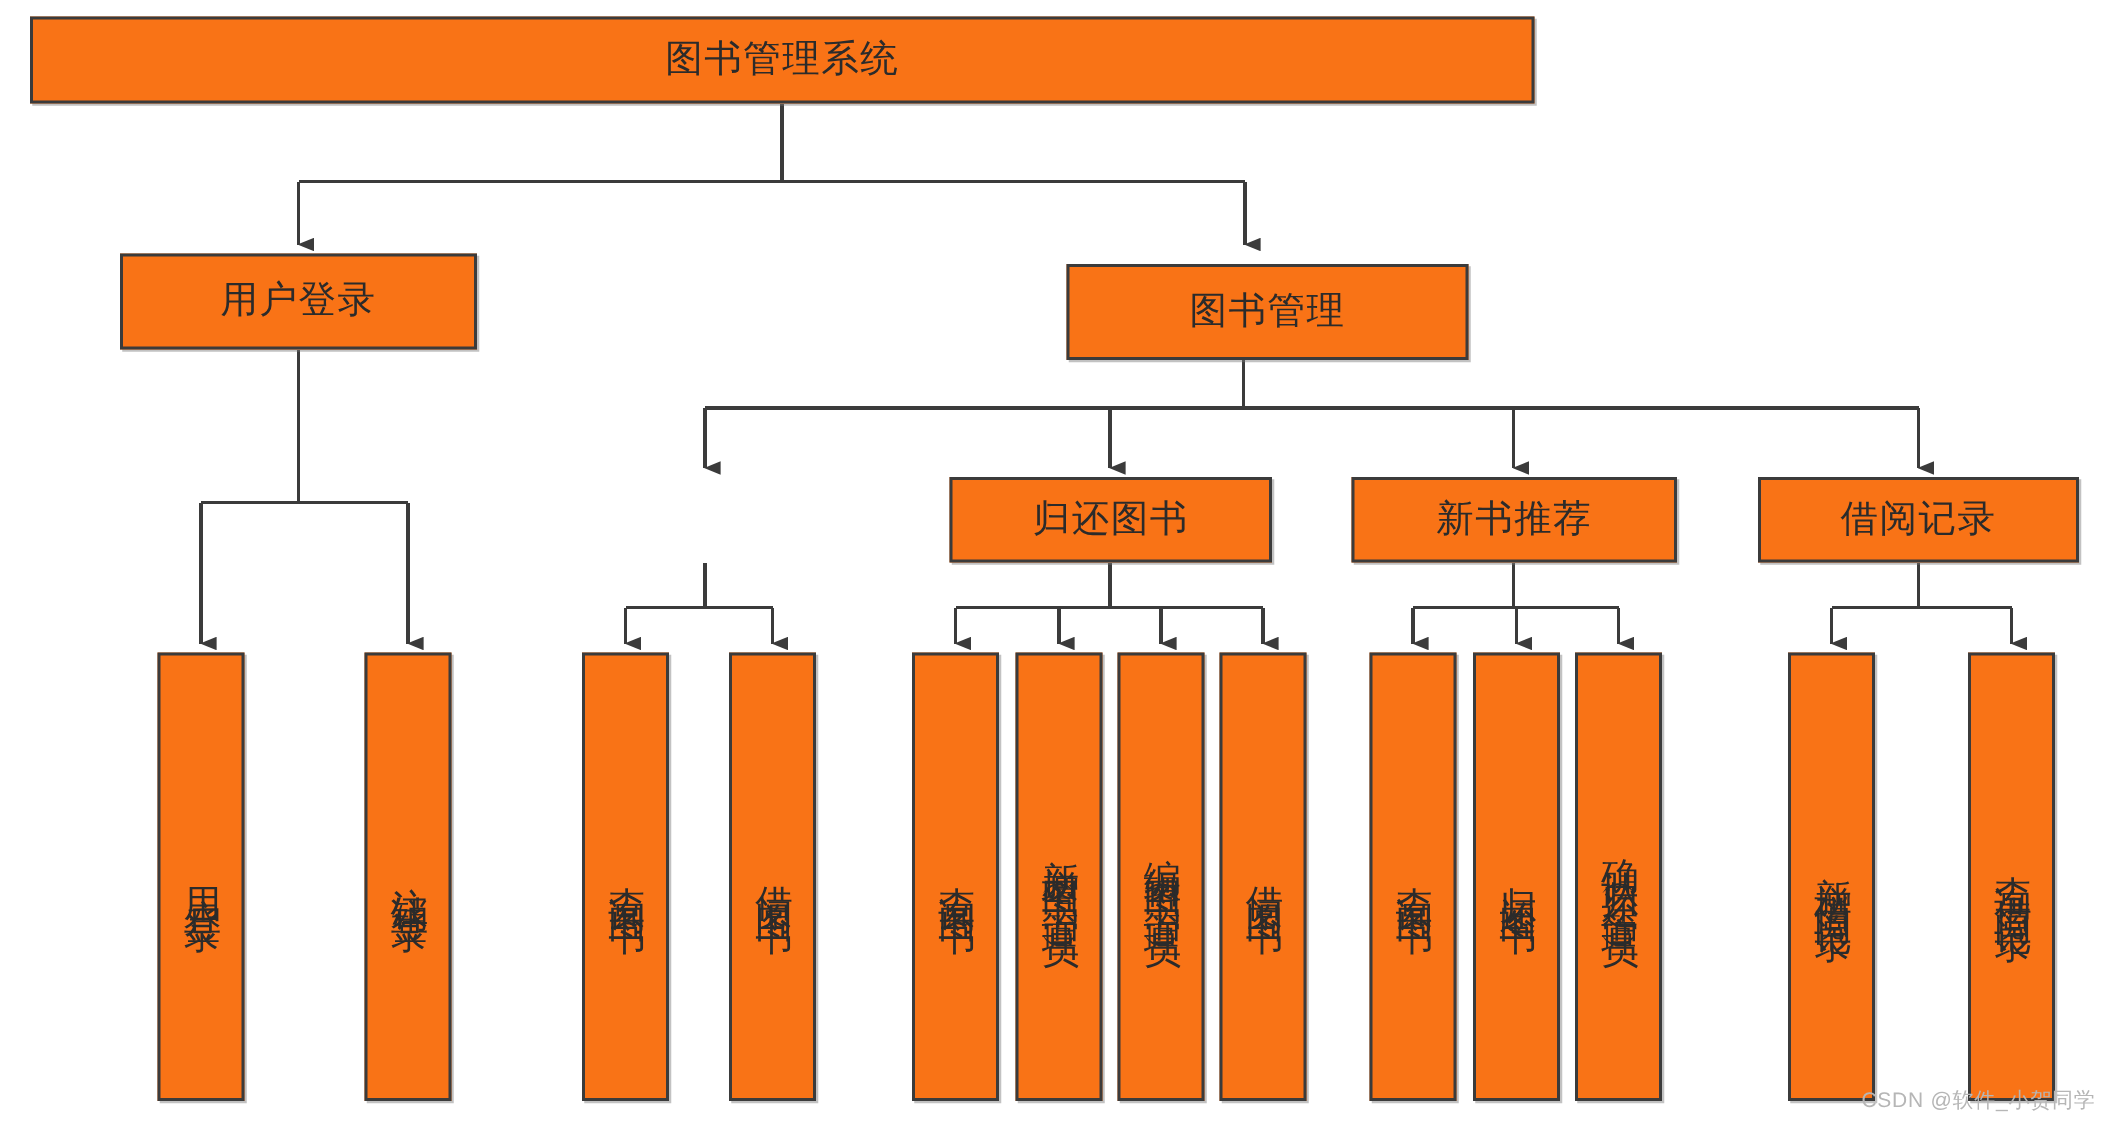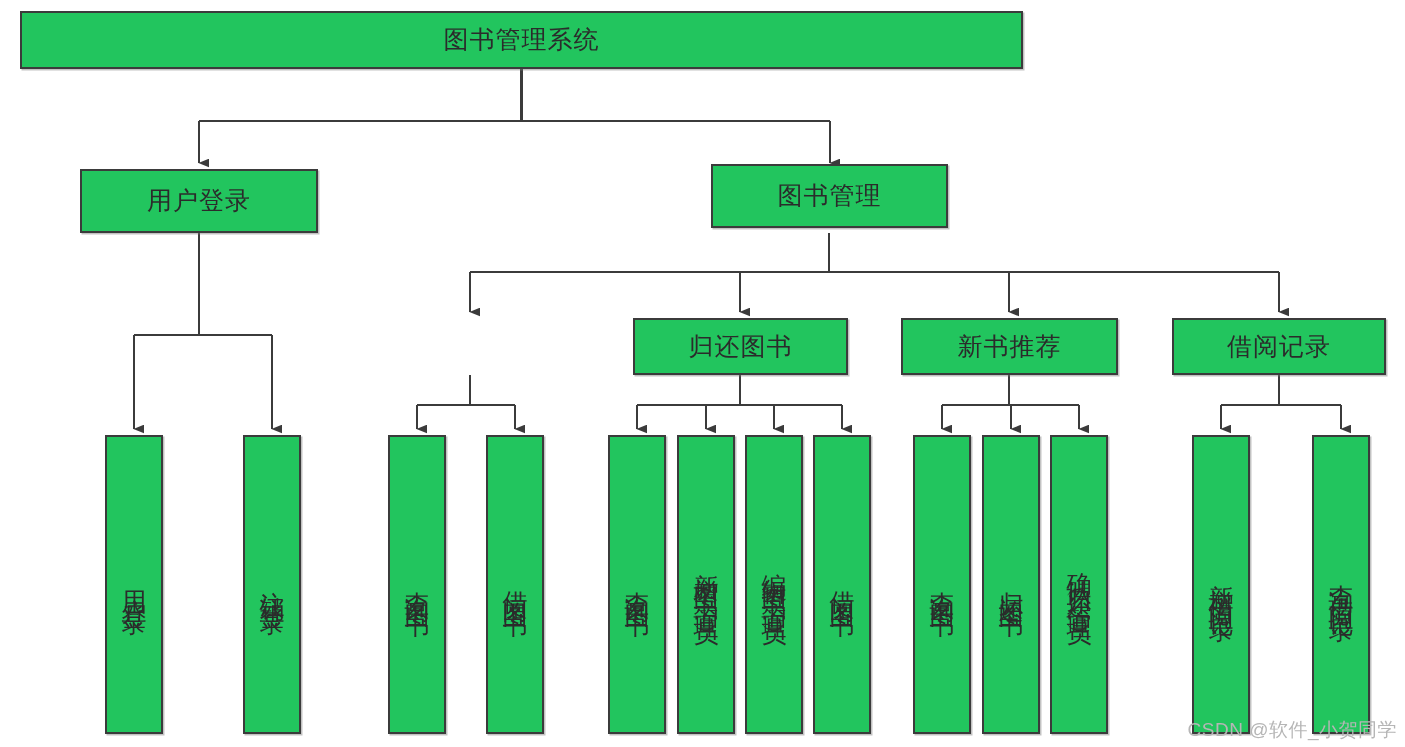--- a/index.html
+++ b/index.html
@@ -8,21 +8,21 @@
     background:#ffffff;
     font-family:"Liberation Sans","DejaVu Sans",sans-serif;
     overflow:hidden;
     position:relative;
   }
   #canvas{position:absolute;left:0;top:0;width:1405px;height:747px;}
   svg.wires{position:absolute;left:0;top:0;width:1405px;height:747px;pointer-events:none;}
   .node{
     position:absolute;
     box-sizing:border-box;
-    background:#22c55e;
+    background:#f97316;
     border:2.5px solid #3b3b3b;
     box-shadow:1.5px 1.5px 0 rgba(120,120,120,.45);
     display:flex;align-items:center;justify-content:center;
     color:#2b2b2b;
   }
   .node .lbl{
     display:block;
     text-align:center;
     line-height:1.18;
     white-space:nowrap;
@@ -36,21 +36,21 @@
     writing-mode:vertical-rl;
     text-orientation:upright;
     font-size:25px;
     letter-spacing:7px;
     line-height:1;
     white-space:nowrap;
   }
   .watermark{
     position:absolute;
     right:8px;bottom:4px;
-    font-size:19px;
+    font-size:14px;
     color:#b6b6b6;
     letter-spacing:.5px;
     white-space:nowrap;
     font-family:"Liberation Sans","DejaVu Sans",sans-serif;
   }
 </style>
 </head>
 <body>
 
 <div id="canvas">
@@ -105,21 +105,21 @@
     </g>
   </svg>
 
   <div class="node h-node" id="title-node" style="left:20px;top:11px;width:1003px;height:58px;">
     <span class="lbl">图书管理系统</span>
   </div>
 
   <div class="node h-node" style="left:80px;top:169px;width:238px;height:64px;">
     <span class="lbl">用户登录</span>
   </div>
-  <div class="node h-node" style="left:711px;top:164px;width:237px;height:64px;">
+  <div class="node h-node" style="left:711px;top:176px;width:268px;height:64px;">
     <span class="lbl">图书管理</span>
   </div>
 
   <div class="node h-node" style="left:633px;top:318px;width:215px;height:57px;">
     <span class="lbl">归还图书</span>
   </div>
   <div class="node h-node" style="left:901px;top:318px;width:217px;height:57px;">
     <span class="lbl">新书推荐</span>
   </div>
   <div class="node h-node" style="left:1172px;top:318px;width:214px;height:57px;">

